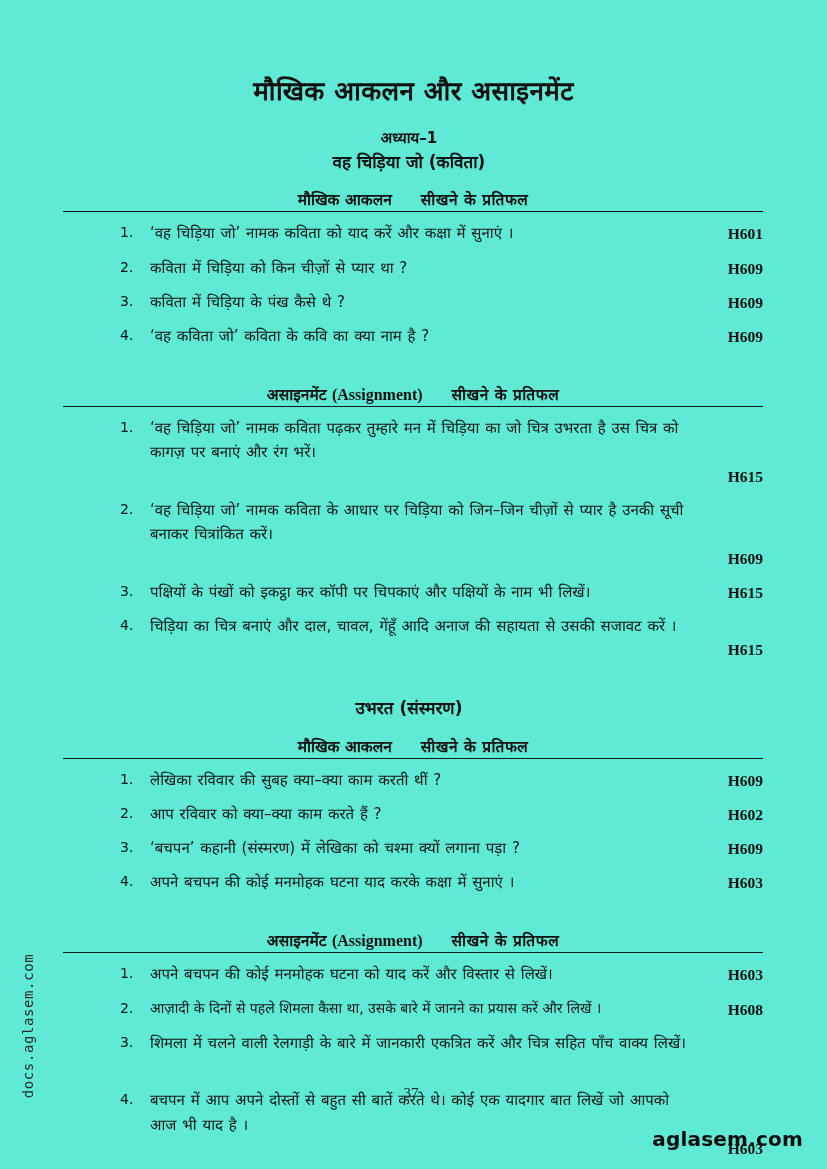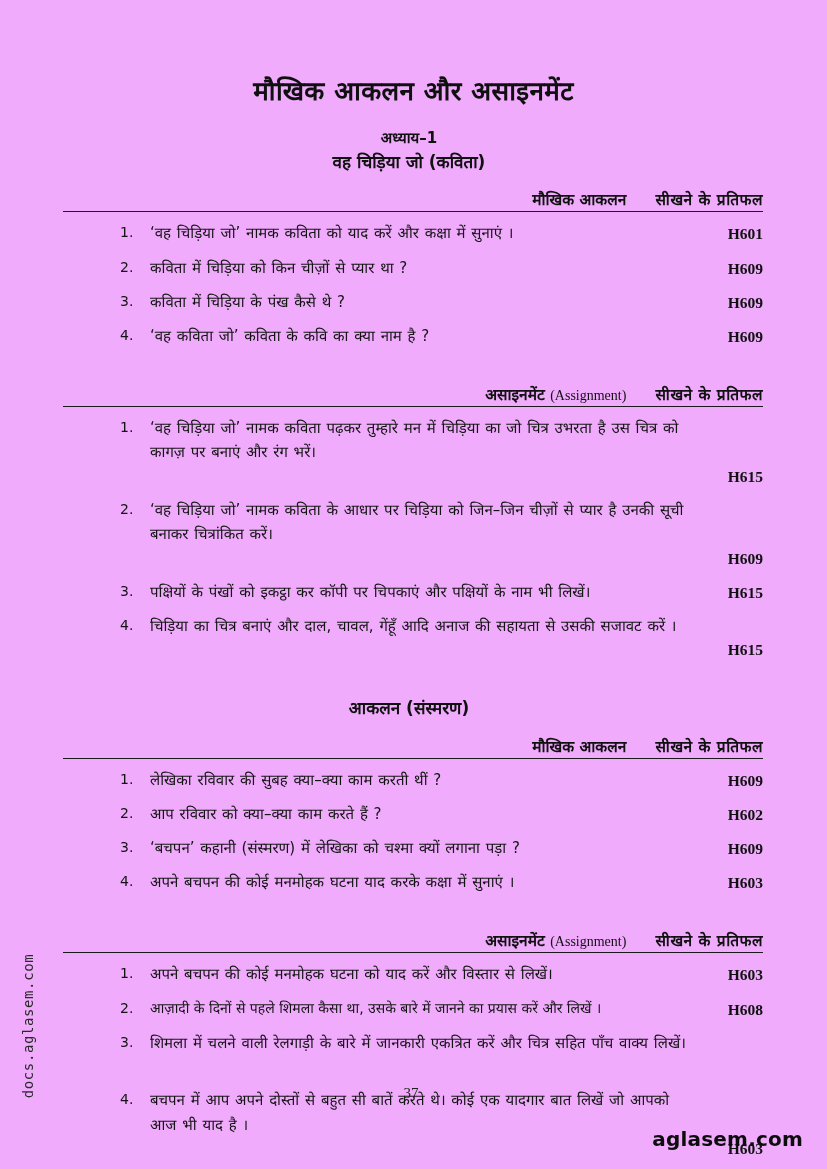--- a/index.html
+++ b/index.html
@@ -10,21 +10,21 @@
   }
   body {
     font-family: "Liberation Sans", "DejaVu Sans", sans-serif;
     color: #141414;
   }
   .page {
     position: relative;
     width: 827px;
     height: 1169px;
     margin: 0 auto;
-    background: #f0abfc;
+    background: #5eead4;
     overflow: hidden;
     box-sizing: border-box;
     padding-left: 32px;
   }
 
   
   .doc-title {
     position: absolute;
     top: 72px;
     left: 0;
@@ -64,36 +64,36 @@
     font-family: "DejaVu Sans", sans-serif;
     font-size: 17px;
     font-weight: 700;
     line-height: 1.45;
     color: #111;
   }
 
   
   .section-head {
     display: flex;
-    justify-content: flex-end;
+    justify-content: center;
     align-items: flex-end;
     border-bottom: 1.6px solid #1a1a1a;
     padding-bottom: 1px;
     margin-top: 14px;
     font-family: "DejaVu Sans", sans-serif;
     font-size: 15.5px;
     font-weight: 700;
     color: #111;
   }
   .section-head .sh-left  { white-space: nowrap; }
   .section-head .sh-right { white-space: nowrap; letter-spacing: 0.5px; margin-left: 29px; }
   .section-head .sh-left .en {
     font-family: "Liberation Serif", serif;
-    font-weight: 400;
-    font-size: 14px;
+    font-weight: 700;
+    font-size: 16px;
     margin-top: 36px;
   }
 
   
   ol.qlist {
     list-style: none;
     margin: 0;
     padding: 0;
   }
   .qrow {
@@ -274,21 +274,21 @@
         <span class="qbody">
           <span class="qtext justify-all">चिड़िया का चित्र बनाएं और दाल, चावल, गेंहूँ आदि अनाज की सहायता से उसकी सजावट करें ।</span>
         </span>
         <span class="qcode">H615</span>
       </li>
     </ol>
 
     <div class="gap-lg"></div>
 
     <div class="chapter-head">
-      <div class="chap-name">आकलन (संस्मरण)</div>
+      <div class="chap-name">उभरत (संस्मरण)</div>
     </div>
 
     <div class="section-head">
       <span class="sh-left">मौखिक आकलन</span>
       <span class="sh-right">सीखने के प्रतिफल</span>
     </div>
     <ol class="qlist">
       <li class="qrow">
         <span class="qnum">1.</span>
         <span class="qbody">

